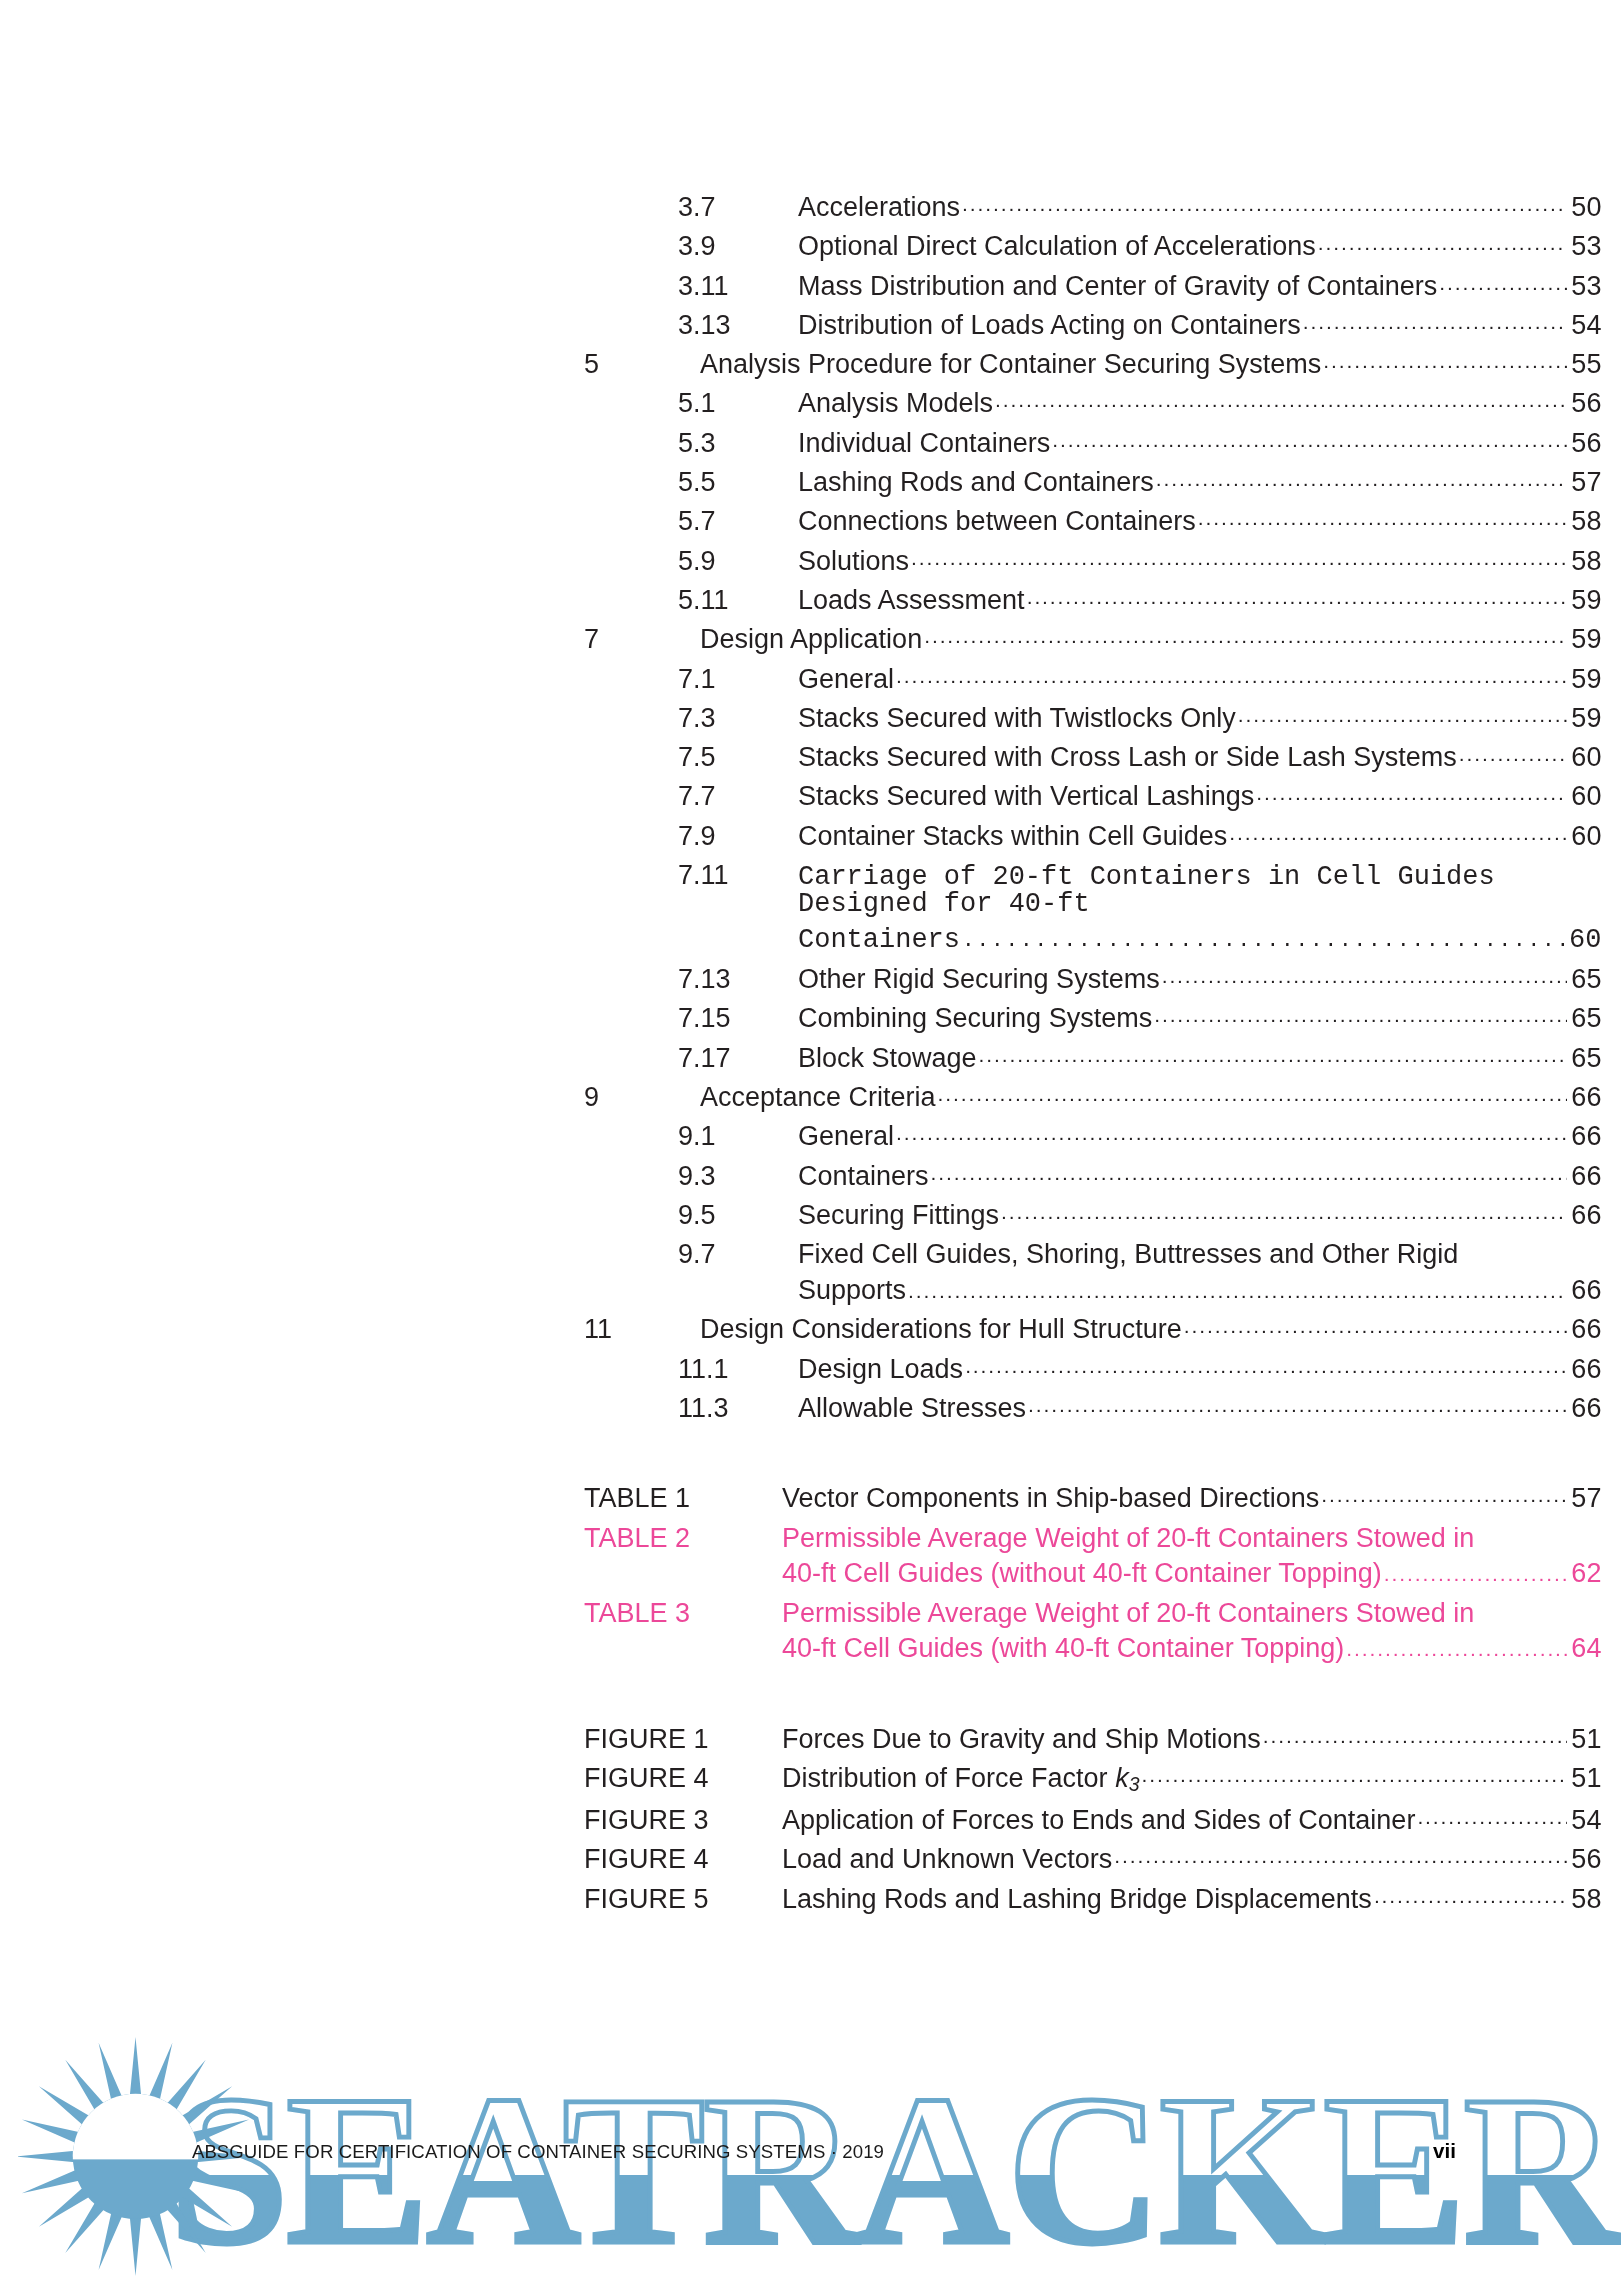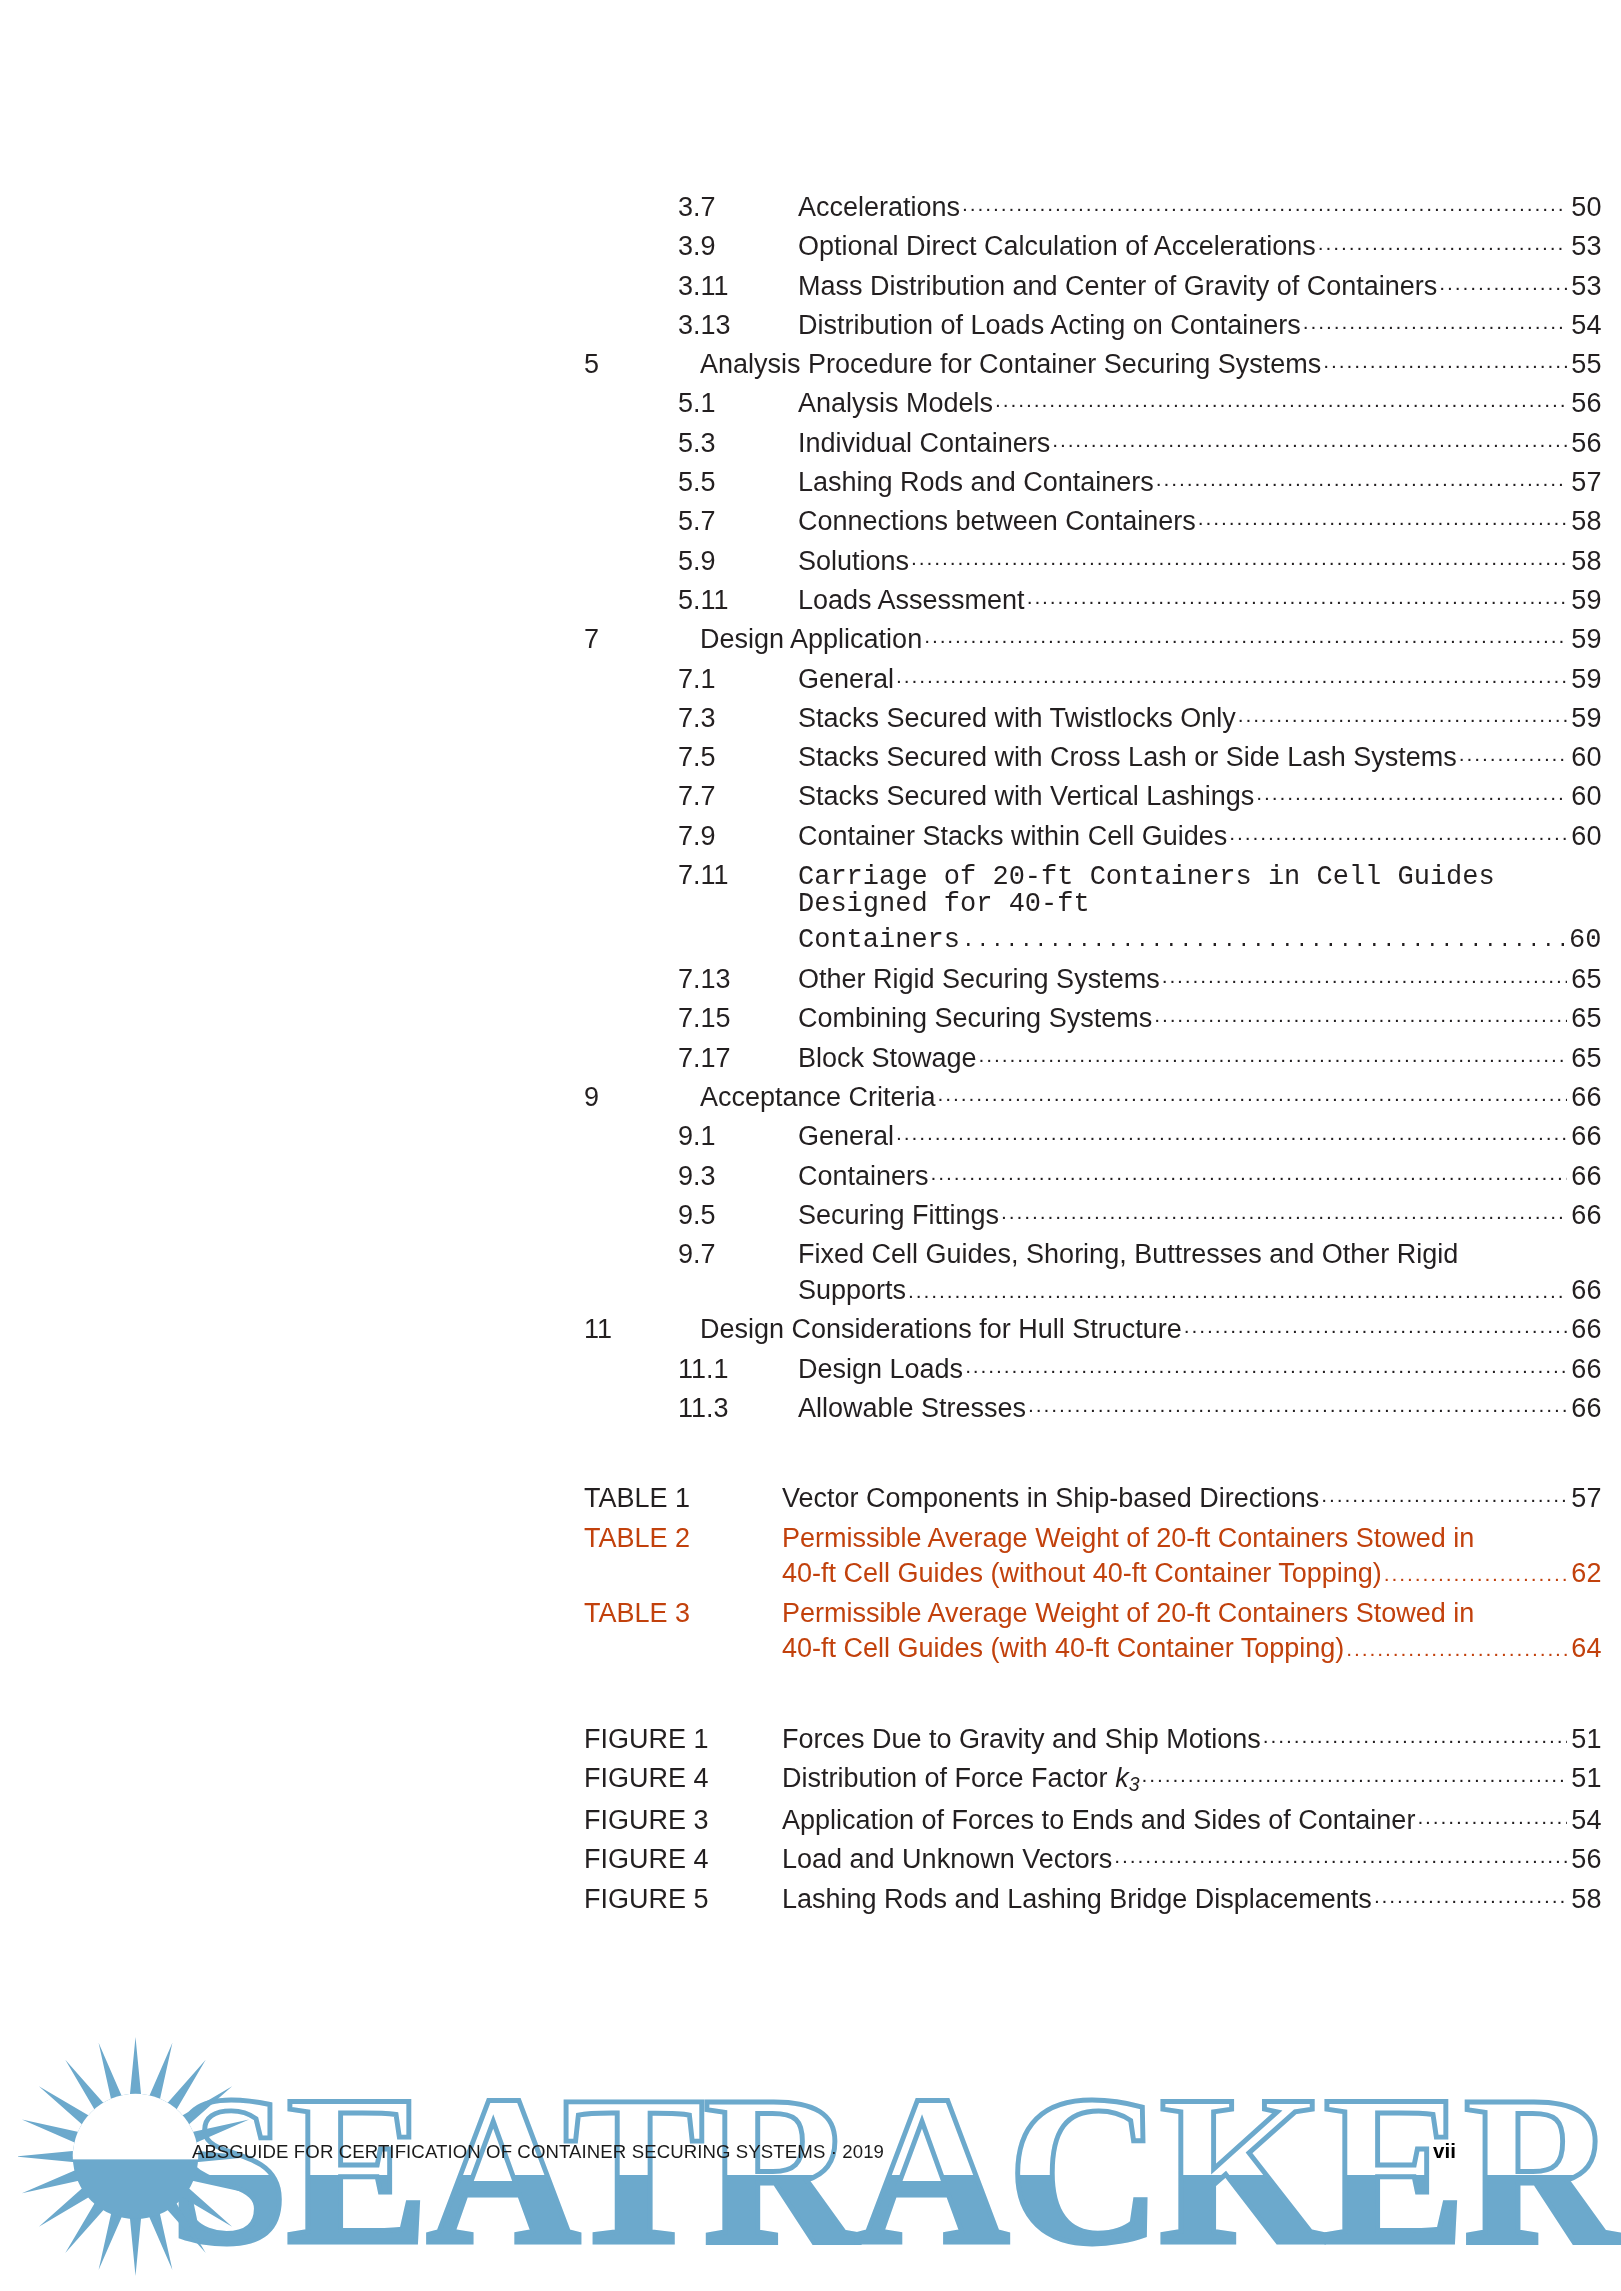--- a/index.html
+++ b/index.html
@@ -30,21 +30,21 @@
   .toc-row {
     display: flex;
     align-items: baseline;
     font-size: 27px;
     line-height: 1.0;
     padding: 0;
     margin: 0 0 12.3px 0;
     color: #231f20;
     gap: 12px;
   }
-  .toc-row.red { color: #c2410c; }
+  .toc-row.red { color: #ec4899; }
 
   
   .num {
     flex: 0 0 auto;
     white-space: nowrap;
   }
   
   .lvl1 > .num {
     width: 104px;
     margin-left: 584px;

